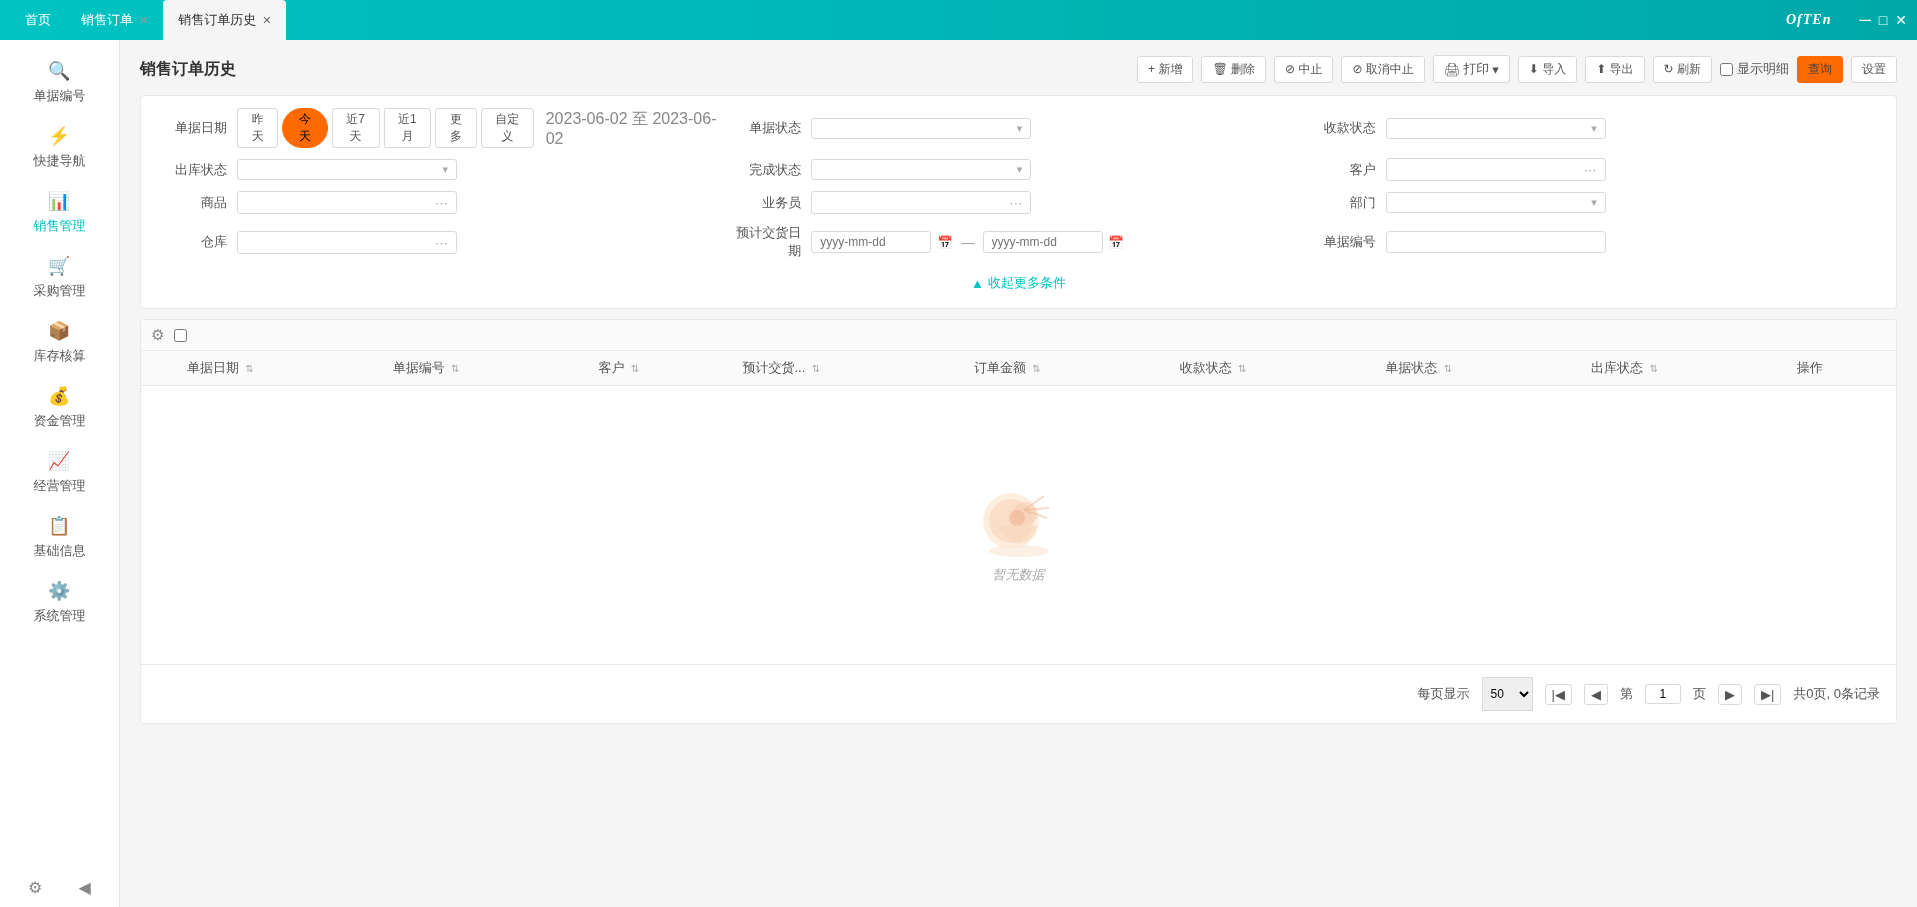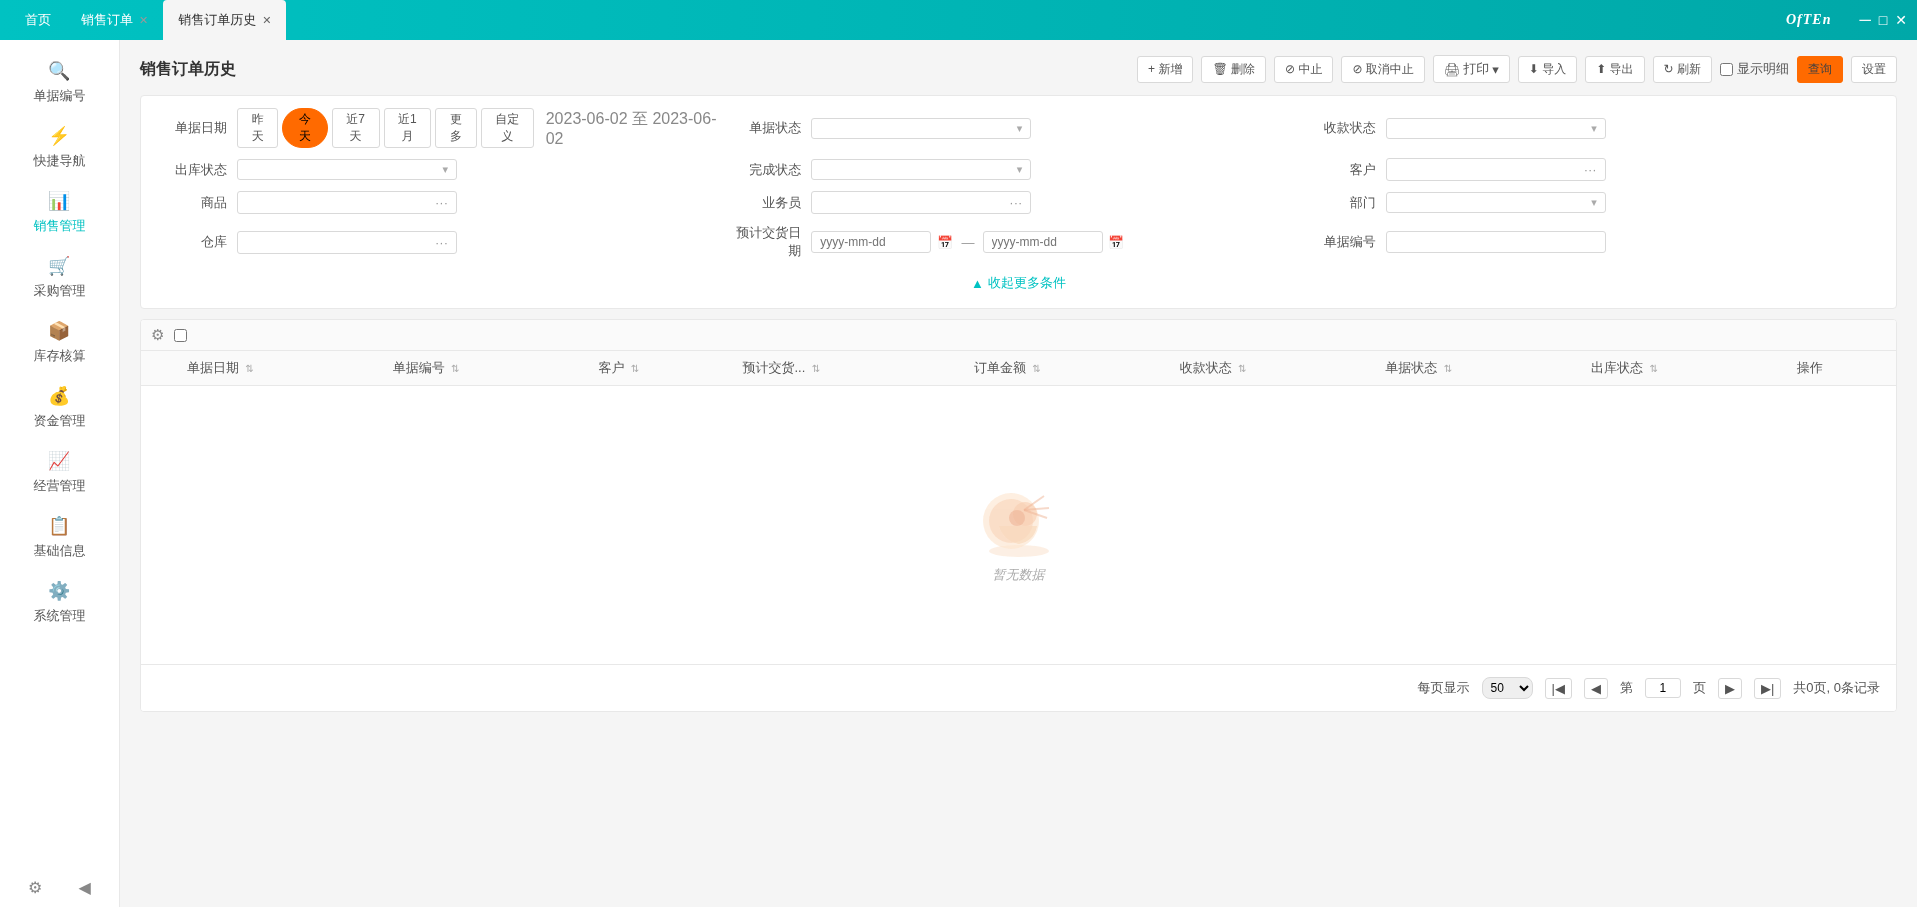--- a/index.html
+++ b/index.html
@@ -297,22 +297,22 @@
       justify-content: flex-end;
       padding: 12px 16px;
       background: white;
       border-top: 1px solid #e8e8e8;
       gap: 12px;
       font-size: 12px;
       color: #555;
     }
     .pagination select {
       border: 1px solid #d9d9d9;
-      border-radius: 8px;
-      padding: 2px 4px;
+      border-radius: 0;
+      padding: 8px 4px;
       font-size: 12px;
     }
     .page-btn {
       border: 1px solid #d9d9d9;
       background: white;
       padding: 2px 6px;
       border-radius: 3px;
       cursor: pointer;
       color: #555;
       font-size: 13px;

